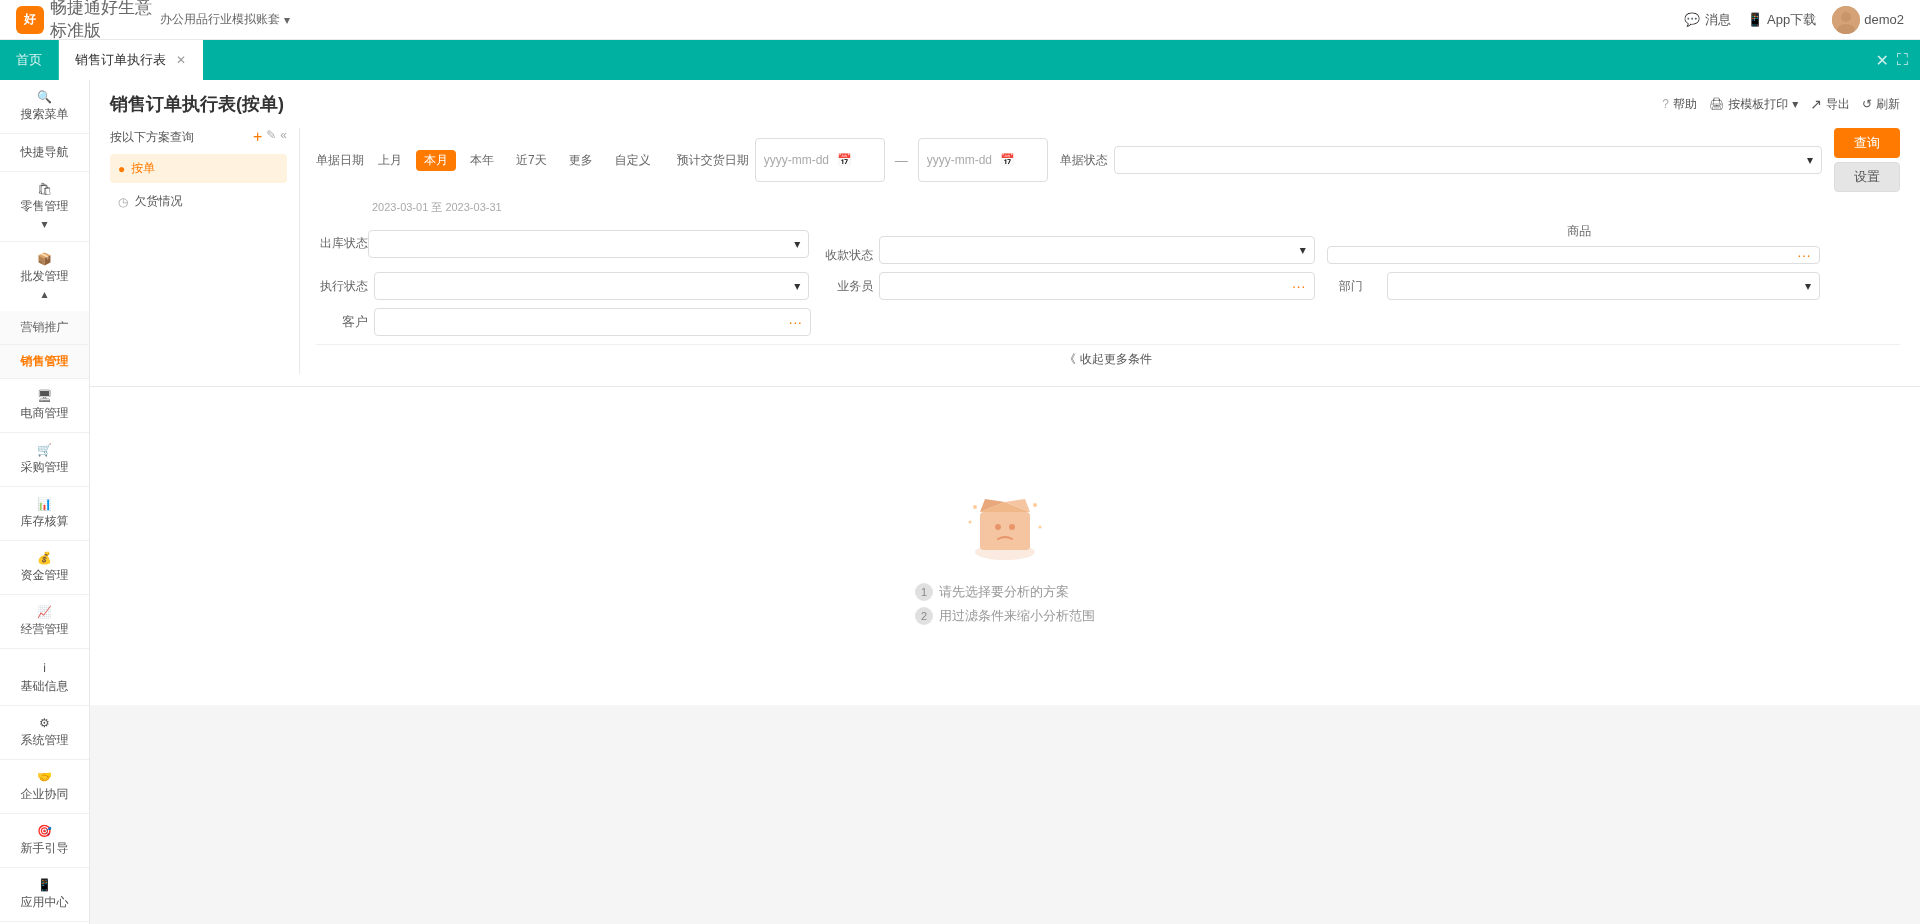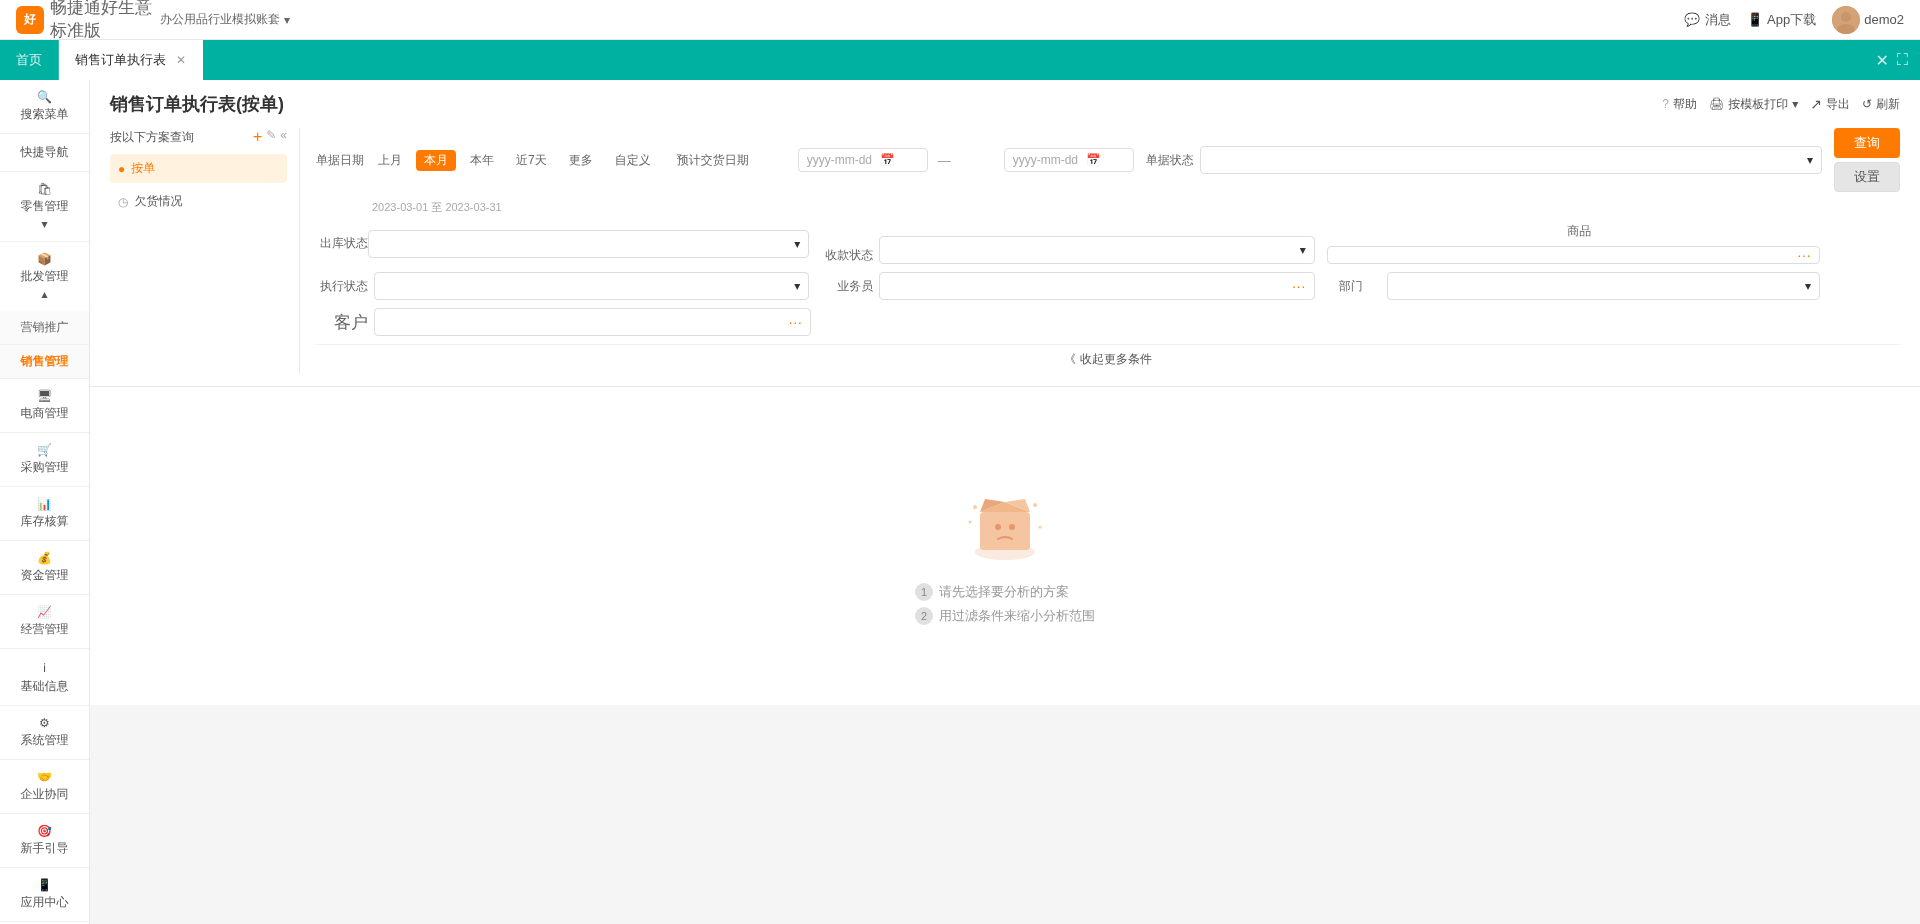--- a/index.html
+++ b/index.html
@@ -150,29 +150,28 @@
       font-size: 12px;
       color: #aaa;
       background: #fff;
       display: flex;
       align-items: center;
     }
     .filter-date-input {
       display: flex;
       align-items: center;
       gap: 4px;
-      height: 24px;
+      height: 44px;
       border: 1px solid #ddd;
       border-radius: 4px;
       padding: 0 8px;
       font-size: 12px;
       color: #aaa;
       background: #fff;
       min-width: 130px;
-      margin-left: 43px;
     }
     .filter-dots { color: #ff7a00; cursor: pointer; font-size: 14px; }
 
     
     .collapse-btn {
       display: flex;
       align-items: center;
       justify-content: center;
       gap: 4px;
       padding: 6px;
@@ -514,21 +513,21 @@
               <span style="font-size:12px; color:#666; min-width:36px; text-align:right;">部门</span>
               <div class="filter-select" style="flex:1;">
                 <span></span>
                 <span>▾</span>
               </div>
             </div>
           </div>
 
           <div style="display:flex; align-items:center; gap:6px; margin-bottom:8px; padding-right: 80px;">
             <div style="display:flex; align-items:center; gap:6px; width: calc(33.33% - 6px);">
-              <span style="font-size:17px; color:#666; min-width:52px; text-align:right;">客户</span>
+              <span style="font-size:13px; color:#666; min-width:52px; text-align:right;">客户</span>
               <div class="filter-input" style="flex:1;">
                 <span style="flex:1;"></span>
                 <span class="filter-dots">···</span>
               </div>
             </div>
           </div>
 
           <div class="collapse-btn">
             <span>《</span>
             <span>收起更多条件</span>

